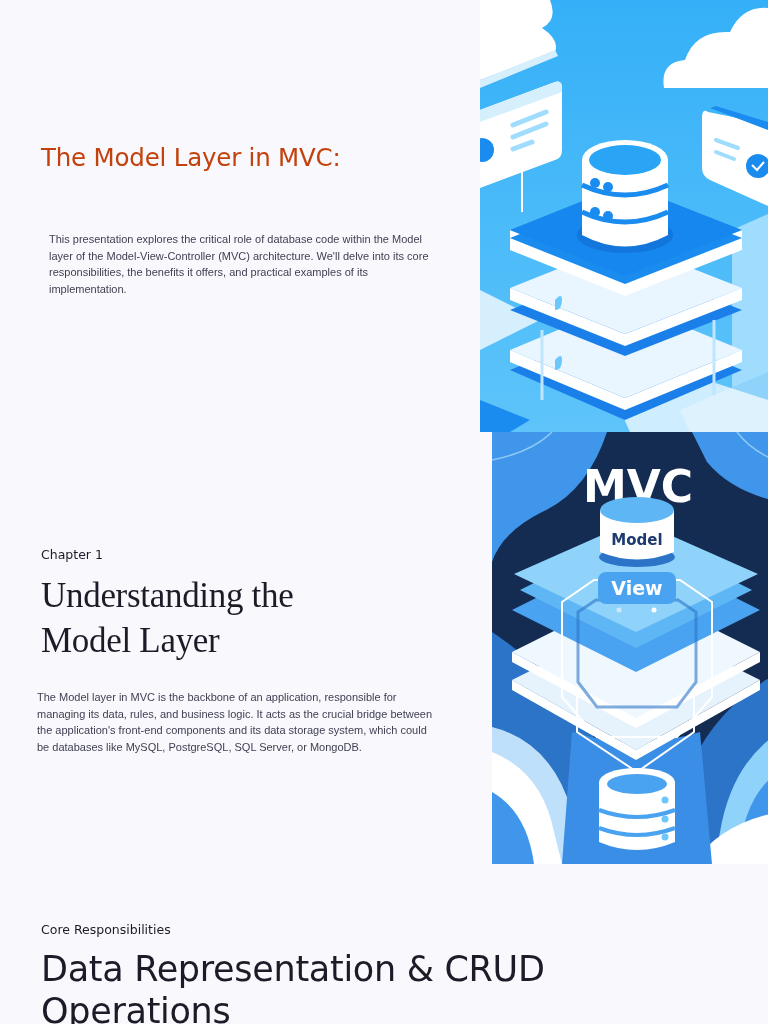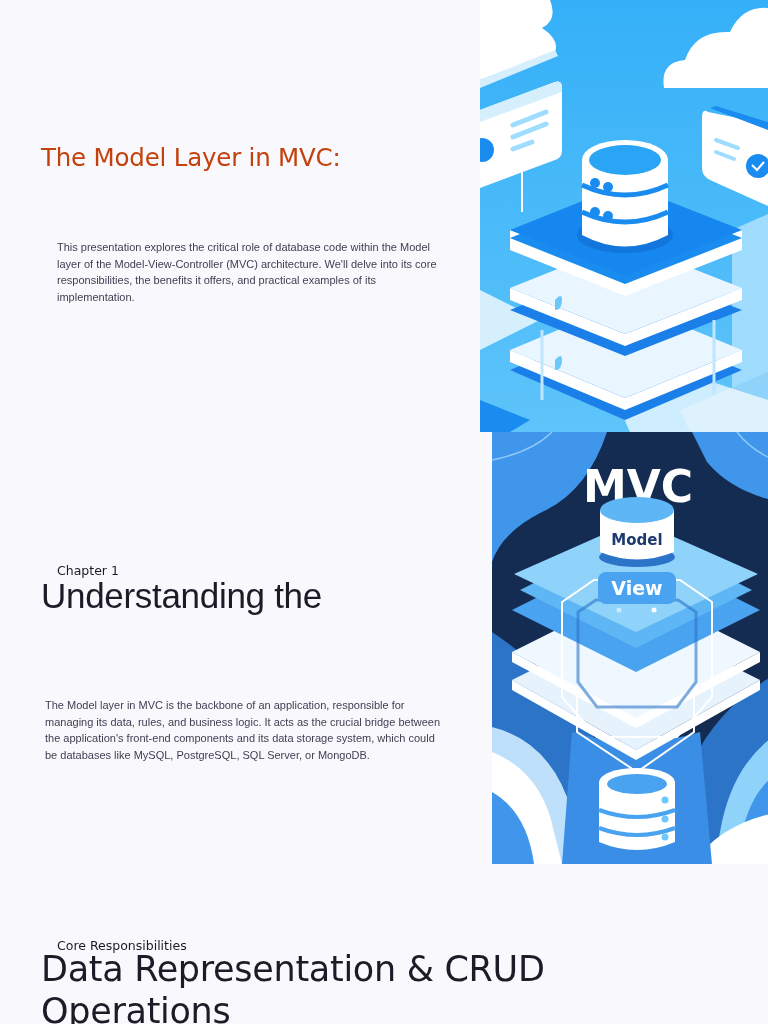--- a/index.html
+++ b/index.html
@@ -12,31 +12,31 @@
   }
   .section { position: absolute; left: 0; width: 768px; }
   .title1 {
     position: absolute; top: 141px; left: 41px; width: 420px;
     font-family: "DejaVu Sans", sans-serif;
     font-size: 24.5px; line-height: 33px; font-weight: 500; letter-spacing: -0.2px;
     color: #c2410c; margin: 0;
   }
   .body-text {
     font-family: "Liberation Sans", sans-serif;
-    font-size: 11px; line-height: 16.7px; color: #3f3f52; margin: 16px;
+    font-size: 11px; line-height: 16.7px; color: #3f3f52; margin: 8px;
   }
   .p1 { position: absolute; top: 223px; left: 41px; width: 395px; }
   .eyebrow {
     font-family: "DejaVu Sans", sans-serif;
-    font-size: 12.5px; font-weight: 500; color: #1c1c28; margin: 16px;
+    font-size: 12.5px; font-weight: 500; color: #1c1c28; margin: 0;
   }
   .chap-label { position: absolute; top: 547px; left: 41px; }
   .title2 {
     position: absolute; top: 573px; left: 41px; width: 420px;
-    font-family: Liberation Sans, sans-serif;
+    font-family: Liberation Serif, serif;
     font-size: 35px; line-height: 45px; font-weight: 500; letter-spacing: -0.3px;
     color: #1c1c28; margin: 0;
   }
   .p2 { position: absolute; top: 681px; left: 29px; width: 400px; }
   .core-label { position: absolute; top: 922px; left: 41px; }
   .title3 {
     position: absolute; top: 948px; left: 41px; width: 700px;
     font-family: "DejaVu Sans", sans-serif;
     font-size: 35px; line-height: 42px; font-weight: 500; letter-spacing: -0.3px;
     color: #1c1c28; margin: 0;
@@ -118,20 +118,21 @@
       <circle cx="115" cy="212" r="5" fill="#1a8cf0"></circle>
       <circle cx="128" cy="216" r="5" fill="#1a8cf0"></circle>
     </svg>
   </div>
 </div>
 
 <div class="section">
   <p class="eyebrow chap-label">Chapter 1</p>
   <h2 class="title2">
     <span>Understanding the</span><br>
+    <span>Model Layer</span>
   </h2>
   <p class="body-text p2">The Model layer in MVC is the backbone of an application, responsible for managing its data, rules, and business logic. It acts as the crucial bridge between the application's front-end components and its data storage system, which could be databases like MySQL, PostgreSQL, SQL Server, or MongoDB.</p>
 
   <div class="img2">
     <svg width="288" height="432" viewBox="0 0 288 432">
       <rect width="288" height="432" fill="#152c52"></rect>
 
       <path d="M0 0 H115 Q95 60 50 80 Q10 100 0 130 Z" fill="#3f96ea"></path>
       <path d="M0 28 Q40 20 60 0" stroke="#8fcaf7" stroke-width="1.5" fill="none"></path>
       <path d="M200 0 H288 V70 Q240 60 215 30 Z" fill="#3f96ea"></path>

